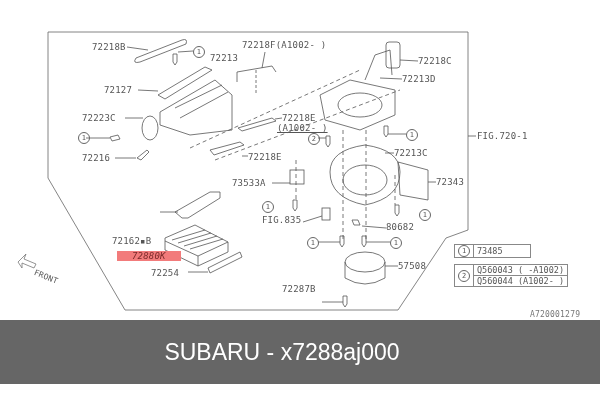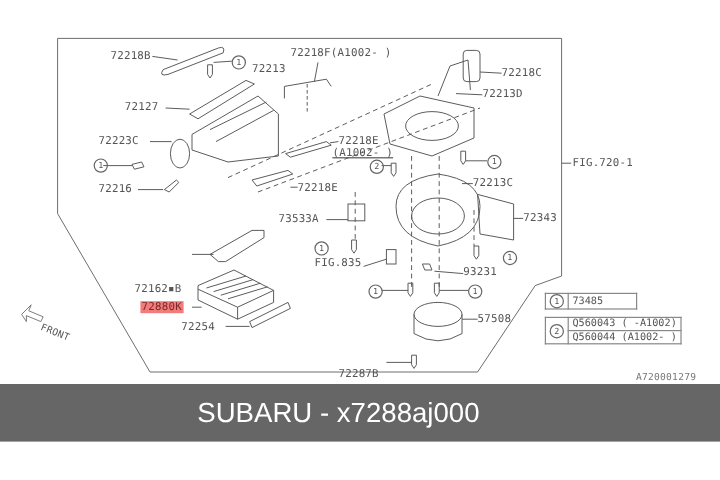--- a/index.html
+++ b/index.html
@@ -1,20 +1,20 @@
 <!DOCTYPE html>
 <html><head>
   <meta charset="utf-8">
   <style>
     html, body { margin:0; padding:0; }
     body { width:600px; height:400px; background:#ffffff; position:relative; overflow:hidden; font-family:"DejaVu Sans Mono", monospace; }
     #diagram { position:absolute; left:0; top:0; width:600px; height:320px; }
     .lbl { position:absolute; font-family:"DejaVu Sans Mono", monospace; font-size:9px; color:#555; white-space:nowrap; letter-spacing:0.2px; line-height:10px; }
-    .hl { background:#f27b7b; color:#7a2a2a; padding:0 1px; }
-    #banner { position:absolute; left:0; top:320px; width:600px; height:48px; background:#666666; display:flex; align-items:center; justify-content:center; }
+    .hl { background:#f27b7b; color:#7a2a2a; padding:0 15px;font-style:italic; }
+    #banner { position:absolute; left:0; top:320px; width:600px; height:64px; background:#666666; display:flex; align-items:center; justify-content:center; }
     #banner span { font-family:"Liberation Sans", sans-serif; color:#ffffff; font-size:23px; }
     #banner .gap { display:inline-block; width:36px; }
     .legend { position:absolute; font-family:"DejaVu Sans Mono", monospace; font-size:8.5px; color:#555; }
     .legend table { border-collapse:collapse; }
     .legend td { border:1px solid #888; padding:0 3px; line-height:10px; }
     .circ { display:inline-block; width:10px; height:10px; border:1px solid #666; border-radius:50%; font-size:7px; text-align:center; line-height:10px; }
   </style>
 </head>
 <body>
 
@@ -133,25 +133,25 @@
   <span class="lbl" style="left:282px;top:113px;">72218E</span>
   <span class="lbl" style="left:277px;top:123px;text-decoration:underline;">(A1002- )</span>
   <span class="lbl" style="left:248px;top:152px;">72218E</span>
   <span class="lbl" style="left:418px;top:56px;">72218C</span>
   <span class="lbl" style="left:402px;top:74px;">72213D</span>
   <span class="lbl" style="left:394px;top:148px;">72213C</span>
   <span class="lbl" style="left:232px;top:178px;">73533A</span>
   <span class="lbl" style="left:436px;top:177px;">72343</span>
   <span class="lbl" style="left:112px;top:207px;margin-top:29px;">72162▪B</span>
   <span class="lbl" style="left:262px;top:215px;">FIG.835</span>
-  <span class="lbl" style="left:386px;top:222px;">93231</span>
+  <span class="lbl" style="left:386px;top:222px;">80682</span>
   <span class="lbl hl" style="left:117px;top:251px;">72880K</span>
   <span class="lbl" style="left:398px;top:261px;">57508</span>
   <span class="lbl" style="left:151px;top:268px;">72254</span>
-  <span class="lbl" style="left:282px;top:284px;margin-top:23px;">72287B</span>
+  <span class="lbl" style="left:282px;top:284px;">72287B</span>
 
   <span class="lbl" style="left:477px;top:131px;">FIG.720-1</span>
   <span class="lbl" style="left:36px;top:268px;font-size:8px;transform:rotate(22deg);transform-origin:left top;">FRONT</span>
 
   <div class="legend" style="left:454px;top:244px;">
     <table style="margin-bottom:6px;">
       <tbody>
           <tr>
             <td><span class="circ">1</span></td>
             <td style="width:50px;">73485</td>

